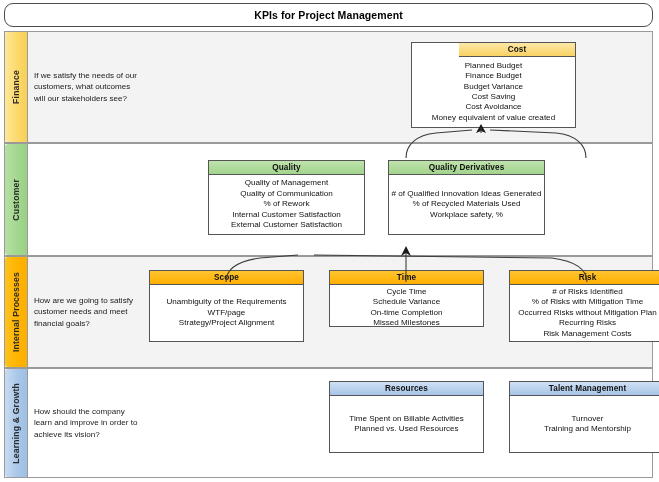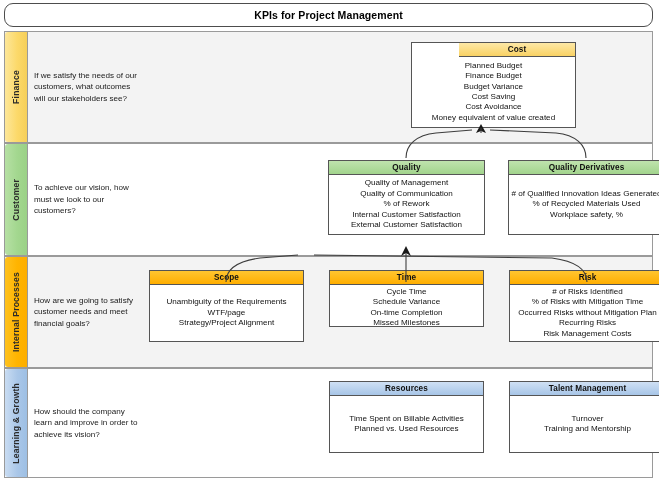--- a/index.html
+++ b/index.html
@@ -199,23 +199,20 @@
           </ul>
         </div>
       </div>
     </div>
   </div>
 
   <div class="row r1">
     <div class="persp-tab tab-customer">
       <span class="persp-label">Customer</span>
     </div>
-    <div class="question-cell">
-      <span class="q-text">To achieve our vision, how must we look to our customers?</span>
-    </div>
     <div class="row-body">
       <div class="kpi-box" style="left:180px; top:16px; width:157px; height:75px;">
         <div class="kpi-head head-quality">Quality</div>
         <div class="kpi-body">
           <ul>
             <li>Quality of Management</li>
             <li>Quality of Communication</li>
             <li>% of Rework</li>
             <li>Internal Customer Satisfaction</li>
             <li>External Customer Satisfaction</li>

